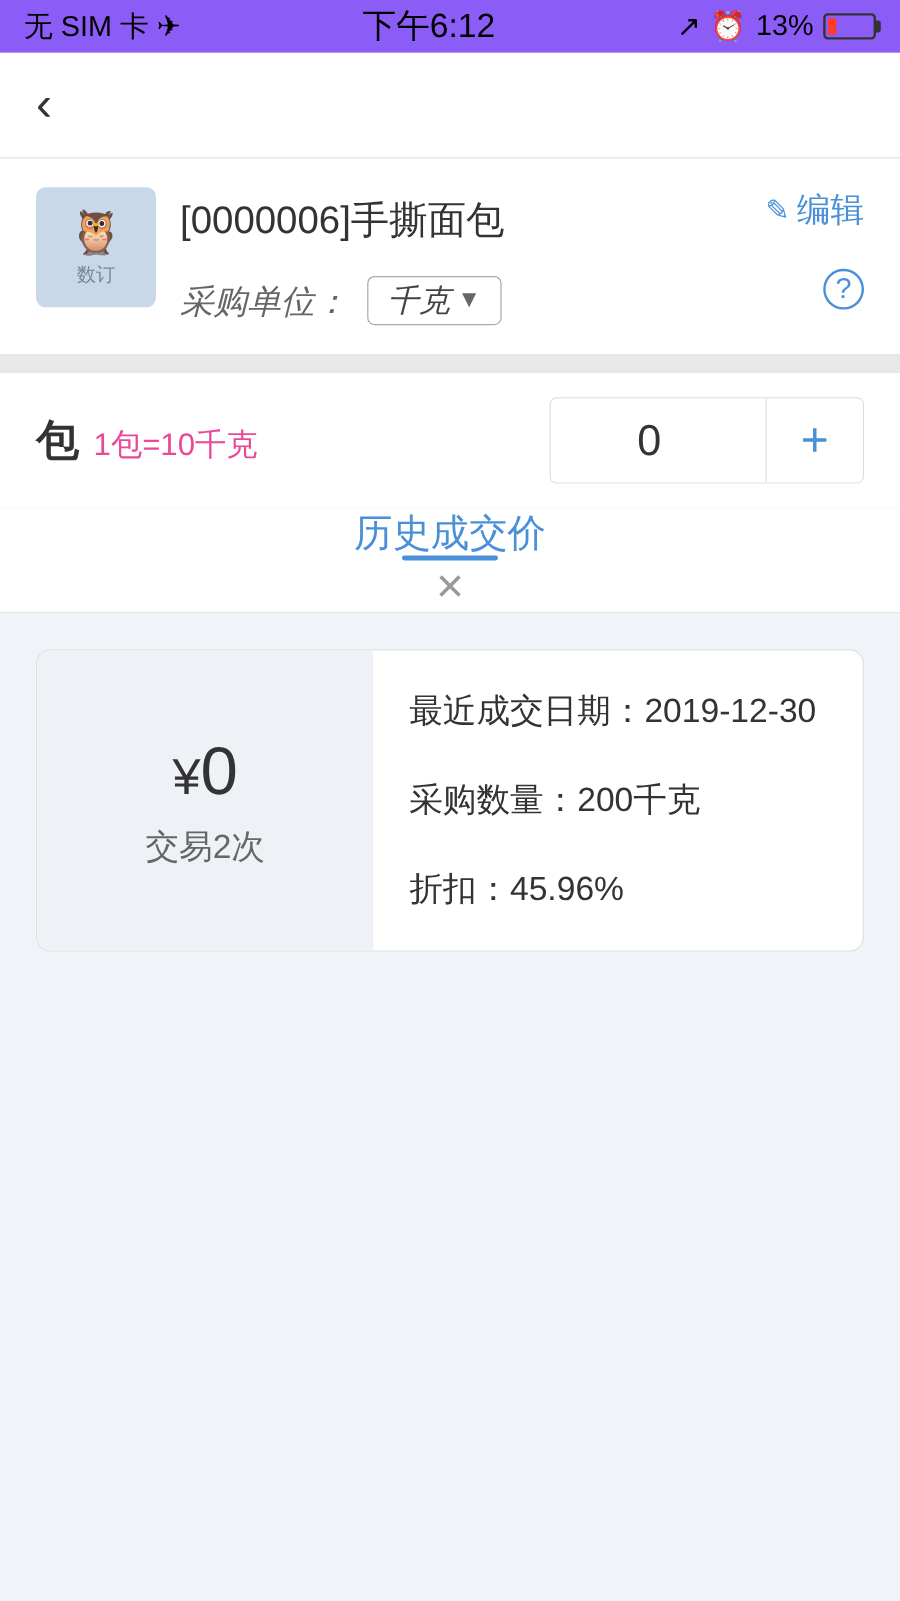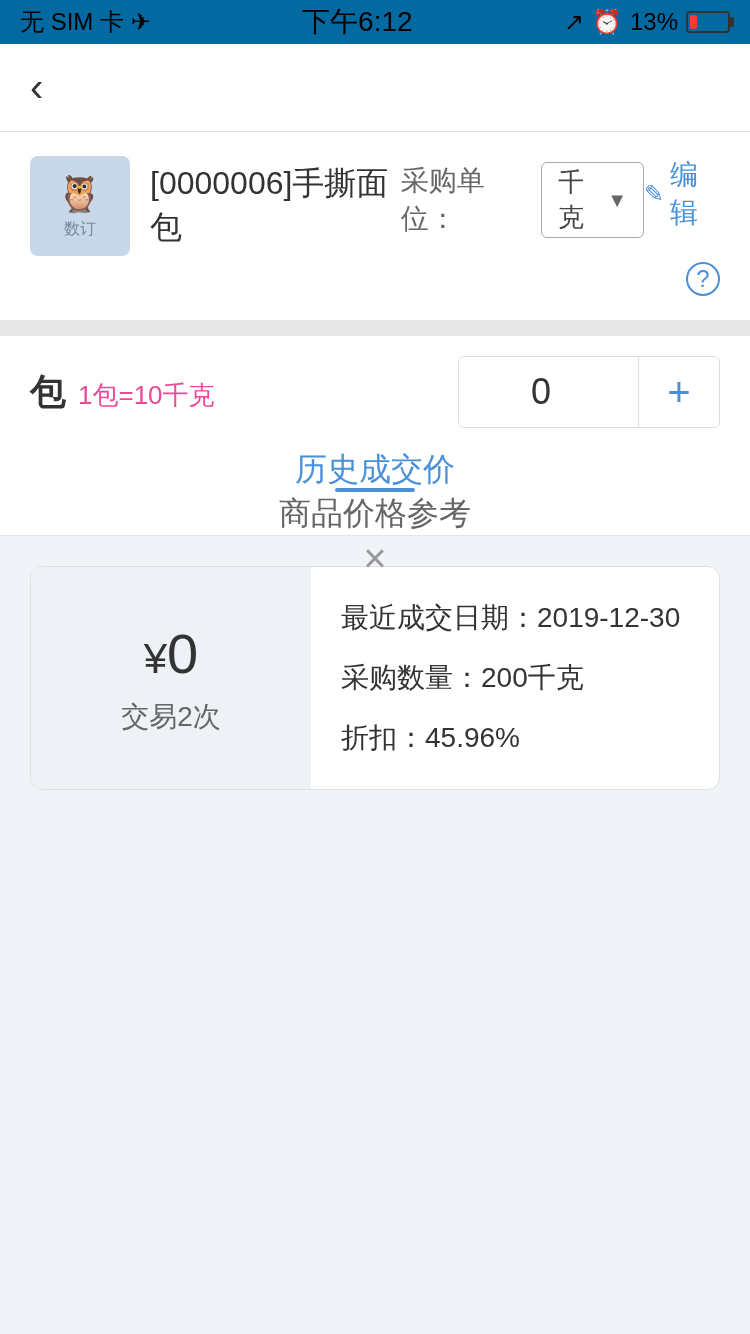--- a/index.html
+++ b/index.html
@@ -9,21 +9,21 @@
       min-height: 1334px;
       font-family: -apple-system, "PingFang SC", "Helvetica Neue", Arial, sans-serif;
       background: #f5f5f5;
       font-size: 28px;
     }
 
     
     .status-bar {
       width: 750px;
       height: 44px;
-      background: #0369a1;
+      background: #8b5cf6;
       display: flex;
       align-items: center;
       justify-content: space-between;
       padding: 0 20px;
       font-size: 26px;
       font-weight: 500;
     }
     .status-left {
       display: flex;
       align-items: center;
@@ -126,35 +126,36 @@
       align-items: center;
       justify-content: center;
       gap: 4px;
     }
     .owl-icon {
       font-size: 36px;
       color: #789;
     }
     .product-info {
       display: flex;
-      flex-direction: row;
-      gap: 5px;
+      flex-direction: column;
+      gap: 24px;
       padding-top: 6px;
     }
     .product-name {
       font-size: 32px;
       font-weight: 500;
       color: #333;
     }
     .product-unit-row {
       display: flex;
-      align-items: flex-start;
+      align-items: flex-end;
       gap: 16px;
       font-size: 28px;
       color: #666;
+      font-style: italic;
     }
     .unit-badge {
       border: 1px solid #aaa;
       border-radius: 6px;
       padding: 2px 16px;
       font-size: 26px;
       color: #444;
       display: flex;
       align-items: center;
       gap: 6px;
@@ -323,21 +324,21 @@
     .price-trade-count {
       font-size: 28px;
       color: #666;
     }
     .price-card-right {
       flex: 1;
       padding: 30px 30px;
       display: flex;
       flex-direction: column;
       justify-content: flex-start;
-      gap: 18px;
+      gap: 32px;
     }
     .price-detail-row {
       font-size: 28px;
       color: #333;
       line-height: 1.5;
     }
 
     
     .bottom-area {
       background: #f0f4f8;
@@ -415,23 +416,20 @@
     <button class="qty-plus">+</button>
   </div>
 </div>
 
 <div class="tabs-section">
   <div class="tabs-bar">
     <div class="tab-item active">
       <span>历史成交价</span>
       <div class="tab-underline"></div>
     </div>
-    <div class="tab-item inactive">
-      <span>商品价格参考</span>
-    </div>
     <div class="close-btn">×</div>
   </div>
 
   <div class="price-card-section">
     <div class="price-card">
       <div class="price-card-left">
         <div class="price-amount">
           <span class="yen">¥</span><span>0</span>
         </div>
         <div class="price-trade-count">交易2次</div>

